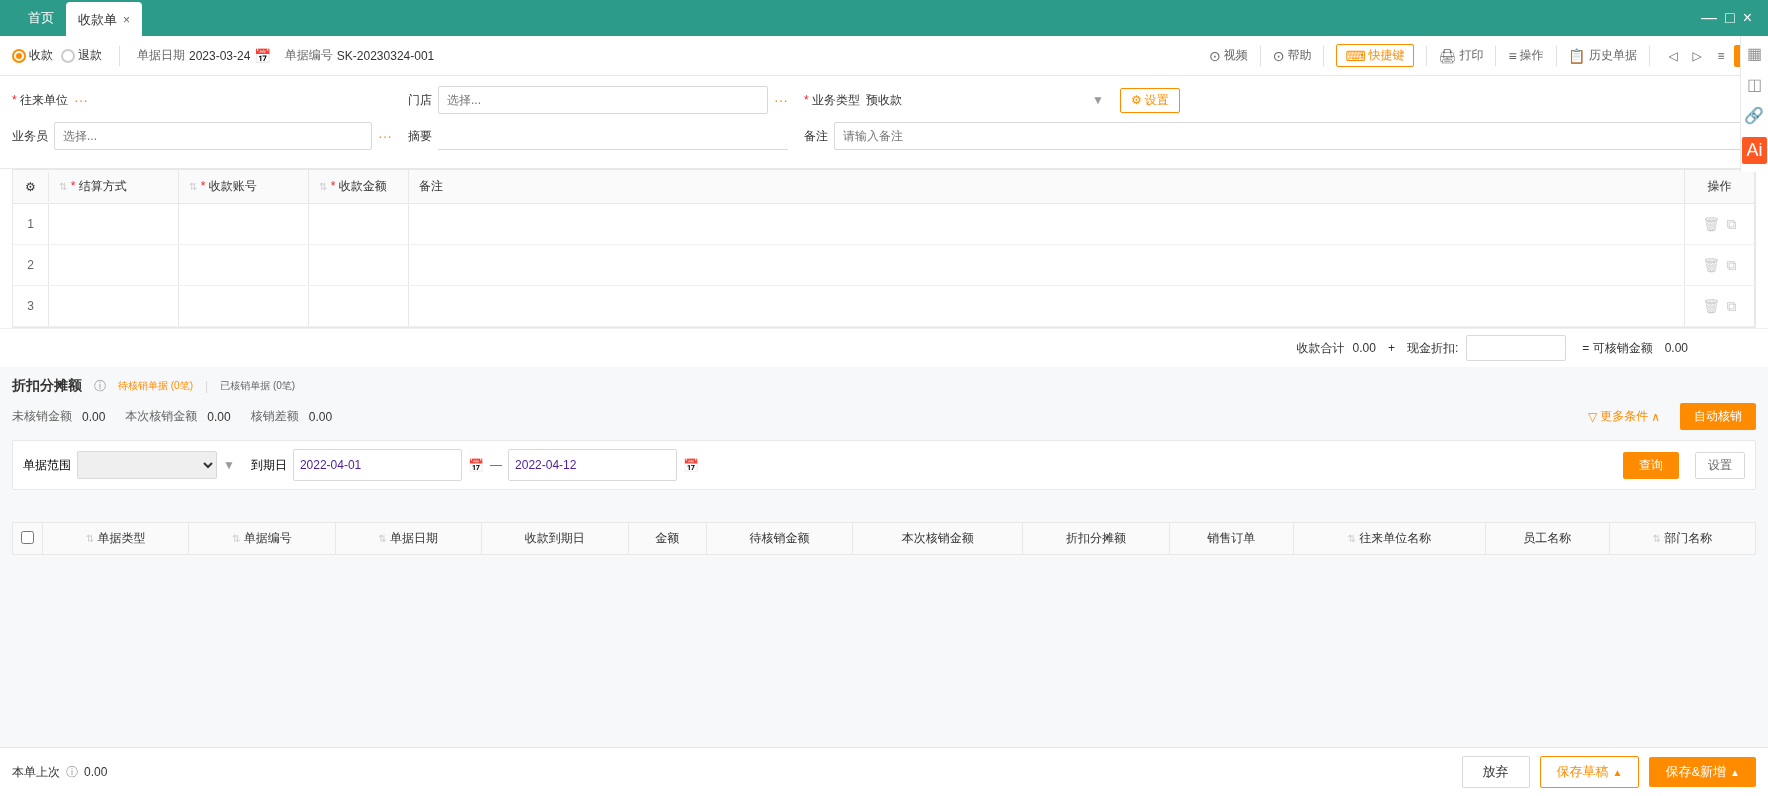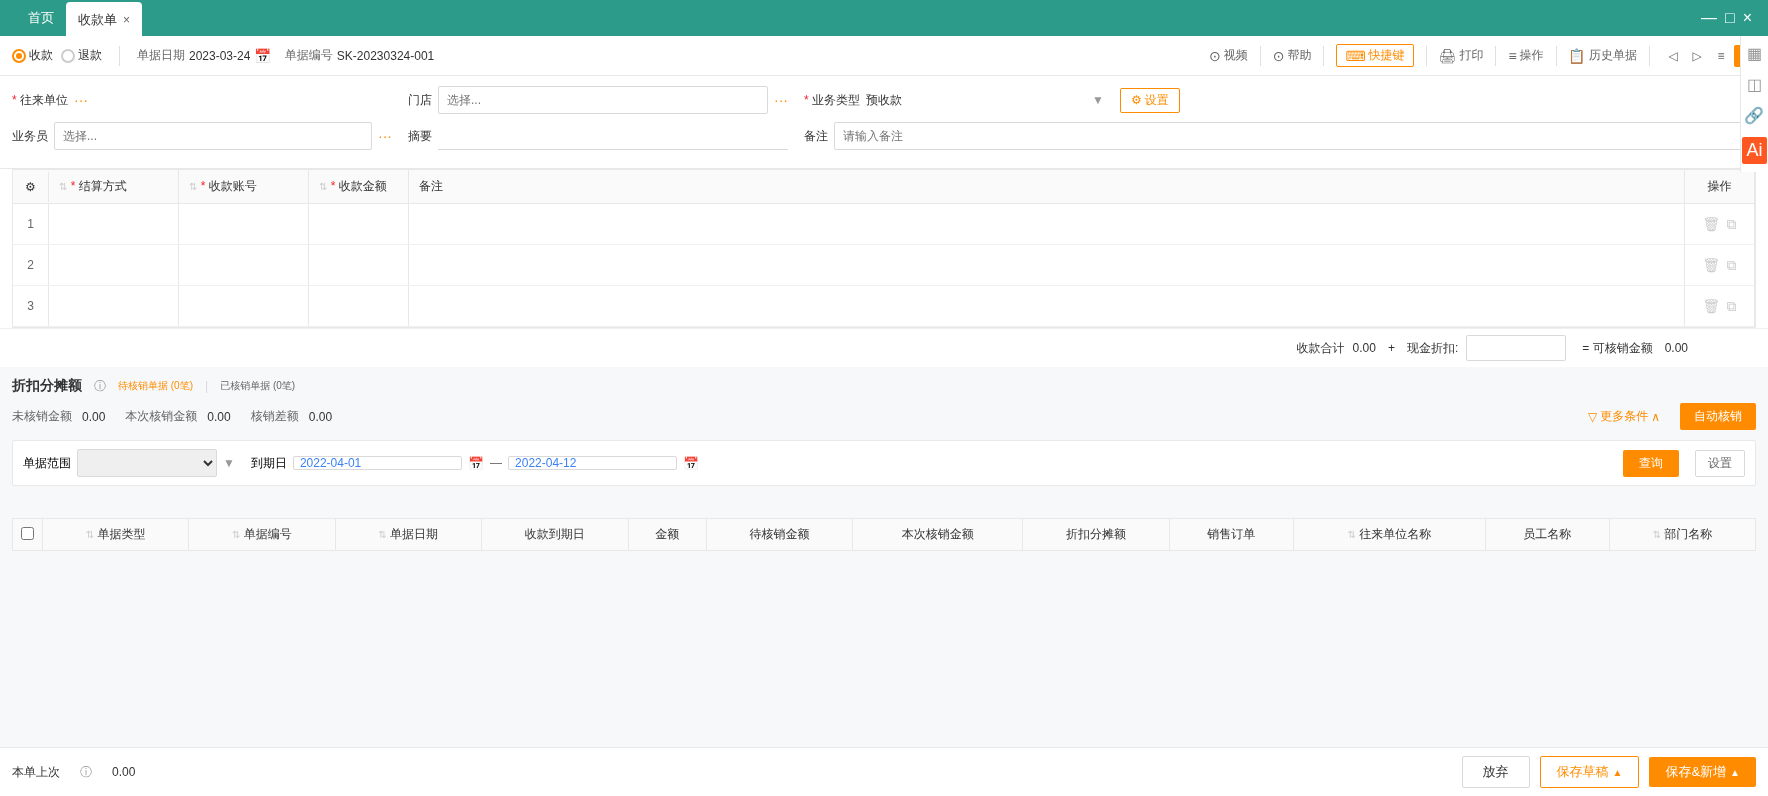--- a/index.html
+++ b/index.html
@@ -125,22 +125,22 @@
 
     
     .filter-row { display: flex; align-items: center; gap: 16px; padding: 8px 10px; background: #fff; border: 1px solid #e8e8e8; border-radius: 2px; margin-bottom: 8px; }
     .filter-field { display: flex; align-items: center; gap: 6px; }
     .filter-label { color: #000000; font-size: 12px; white-space: nowrap; }
     .filter-select {
       height: 28px; border: 1px solid #d9d9d9; border-radius: 2px; padding: 0 6px;
       font-size: 12px; color: #333; min-width: 140px;
     }
     .date-input {
-      height: 14px; border: 1px solid #d9d9d9; border-radius: 2px; padding: 0 6px;
-      font-size: 12px; color: #3b82f6; min-width: 100px;
+      height: 32px; border: 1px solid #d9d9d9; border-radius: 2px; padding: 0 6px;
+      font-size: 12px; color: #4c1d95; min-width: 100px;
     }
     .date-range-sep { color: #666; }
     .query-btn {
       background: #ff8c00; color: #fff; border: none; border-radius: 2px;
       padding: 5px 16px; cursor: pointer; font-size: 12px; margin-left: auto;
     }
     .filter-settings-btn {
       border: 1px solid #d9d9d9; color: #666; background: #fff; border-radius: 2px;
       padding: 4px 12px; cursor: pointer; font-size: 12px;
     }
@@ -152,21 +152,21 @@
       color: #333; font-weight: 500; white-space: nowrap;
     }
     .sort-icon { color: #ccc; font-size: 10px; cursor: pointer; }
     .check-col { width: 30px; text-align: center; }
 
     
     .bottom-bar {
       display: flex; align-items: center; padding: 8px 12px; background: #fff;
       border-top: 1px solid #e8e8e8; justify-content: space-between;
     }
-    .bottom-left { display: flex; align-items: center; gap: 20px; font-size: 12px; }
+    .bottom-left { display: flex; align-items: center; gap: 6px; font-size: 12px; }
     .bottom-actions { display: flex; align-items: center; gap: 10px; }
     .btn-abandon {
       border: 1px solid #d9d9d9; background: #fff; color: #333;
       padding: 6px 20px; border-radius: 2px; cursor: pointer; font-size: 13px;
     }
     .btn-draft {
       border: 1px solid #ff8c00; background: #fff; color: #ff8c00;
       padding: 6px 16px; border-radius: 2px; cursor: pointer; font-size: 13px;
       display: flex; align-items: center; gap: 4px;
     }

